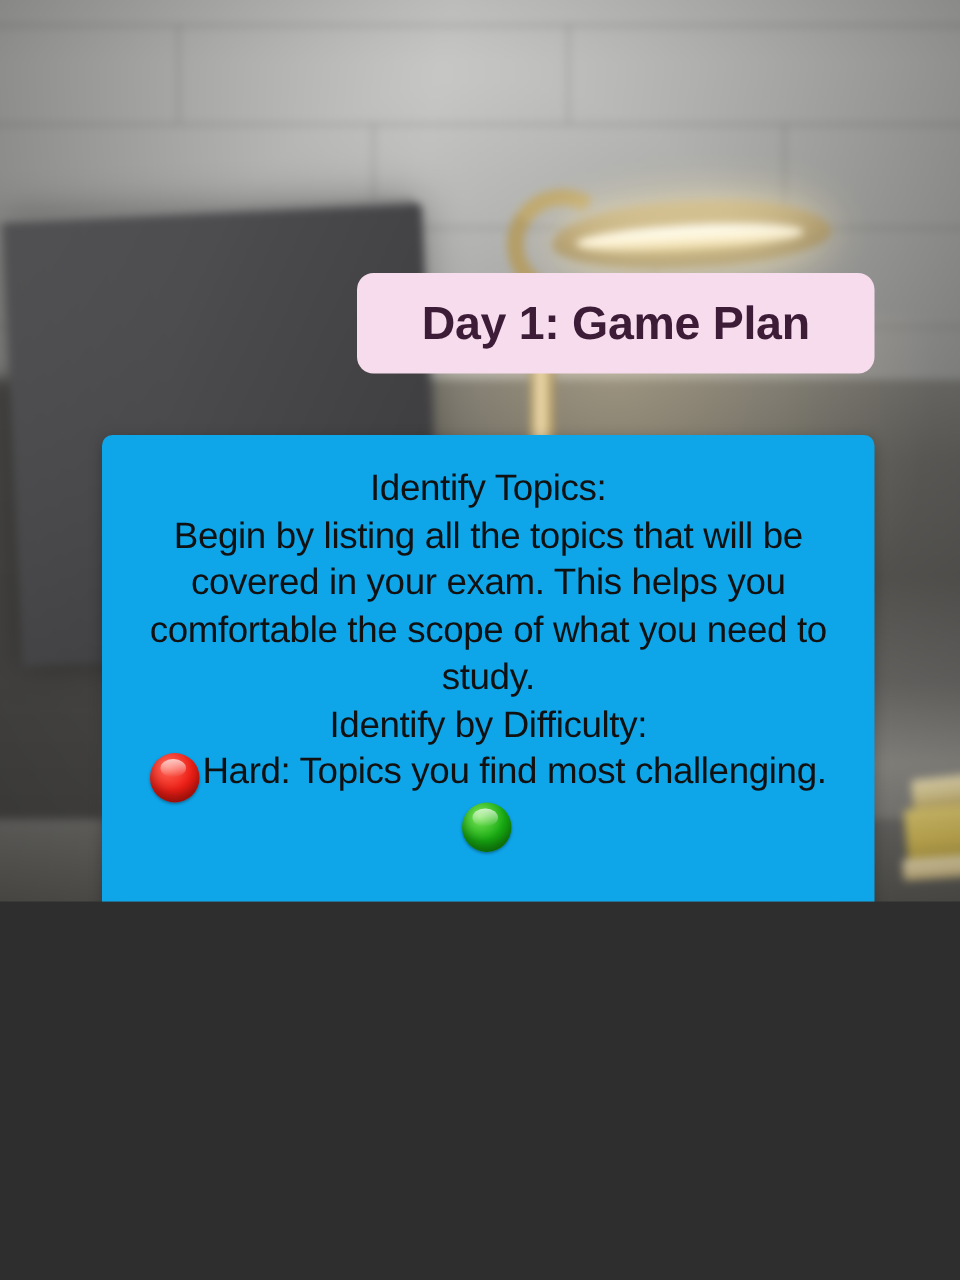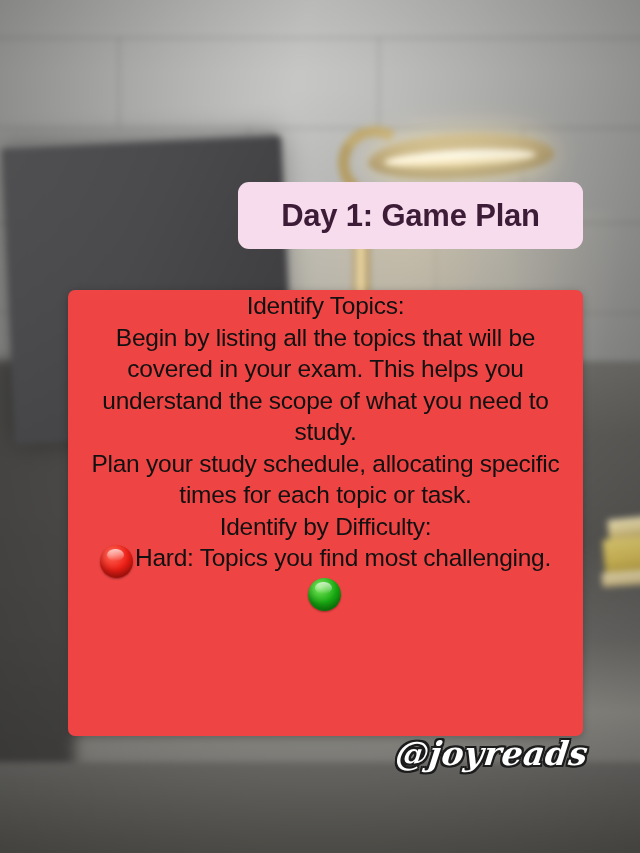--- a/index.html
+++ b/index.html
@@ -6,21 +6,21 @@
 
   html, body {
     width:640px; height:853px;
     overflow:hidden;
     background:#2e2e2e;
     font-family:"Liberation Sans", sans-serif;
   }
 
   #stage {
     position:relative;
-    width:640px; height:853px;
+    width:640px; height:601px;
     overflow:hidden;
   }
 
   
   #photo {
     position:absolute; inset:-40px;
     overflow:hidden;
     filter: blur(3px) saturate(0.82);
   }
 
@@ -143,24 +143,24 @@
     font-size:31px;
     font-weight:700;
     letter-spacing:-0.2px;
     white-space:nowrap;
   }
 
   
   #content-card {
     position:absolute;
     left:68px; top:290px; width:515px; height:446px;
-    background:#ef4444;
+    background:#0ea5e9;
     border-radius:7px;
     box-shadow:0 2px 9px rgba(0,0,0,.25);
-    padding:0 8px 10px;
+    padding:20px 8px 10px;
     overflow:hidden;
   }
 
   .body-line {
     color:#111111;
     font-size:24.5px;
     line-height:31.5px;
     text-align:center;
     letter-spacing:-0.25px;
   }
@@ -261,23 +261,22 @@
   </div>
 
   <div id="title-badge">
     <span id="title-text">Day 1: Game Plan</span>
   </div>
 
   <div id="content-card">
 
     <div class="body-line">Identify Topics:</div>
 
-    <div class="body-line">Begin by listing all the topics that will be covered in your exam. This helps you understand the scope of what you need to study.</div>
-
-    <div class="body-line">Plan your study schedule, allocating specific times for each topic or task.</div>
+    <div class="body-line">Begin by listing all the topics that will be covered in your exam. This helps you comfortable the scope of what you need to study.</div>
+
 
     <div class="body-line">Identify by Difficulty:</div>
 
     <div class="bullet-line">
       <span class="dot dot-red"></span>
       <span class="btext">Hard: Topics you find most challenging.</span>
     </div>
 
 
     <div class="bullet-line">

